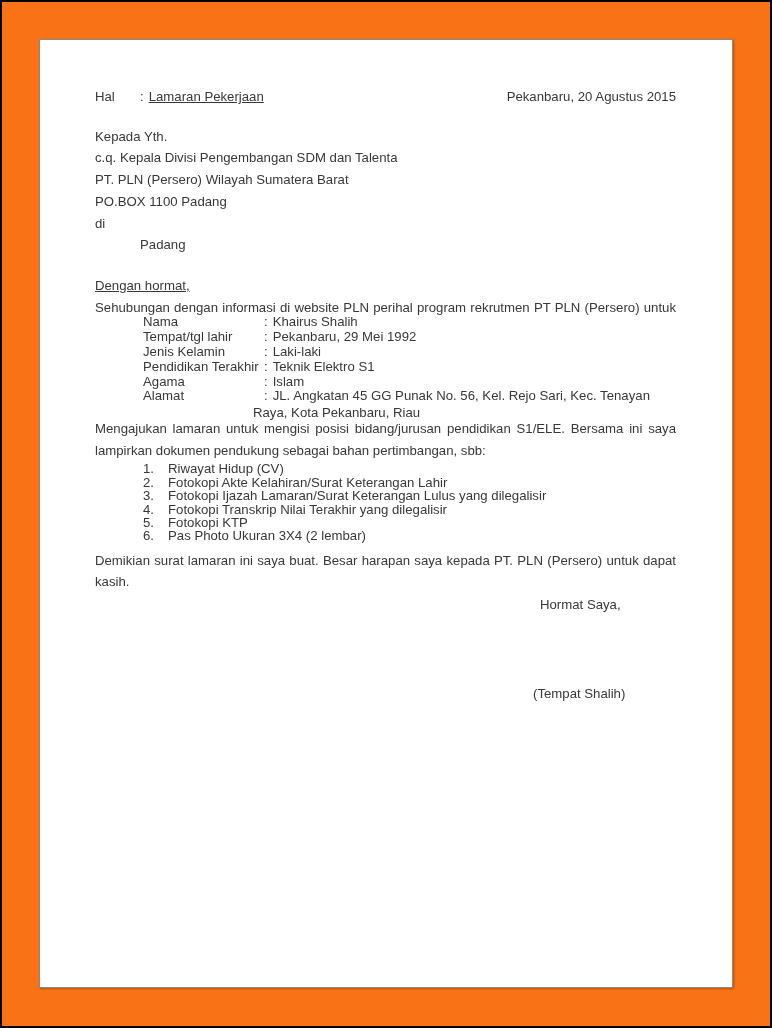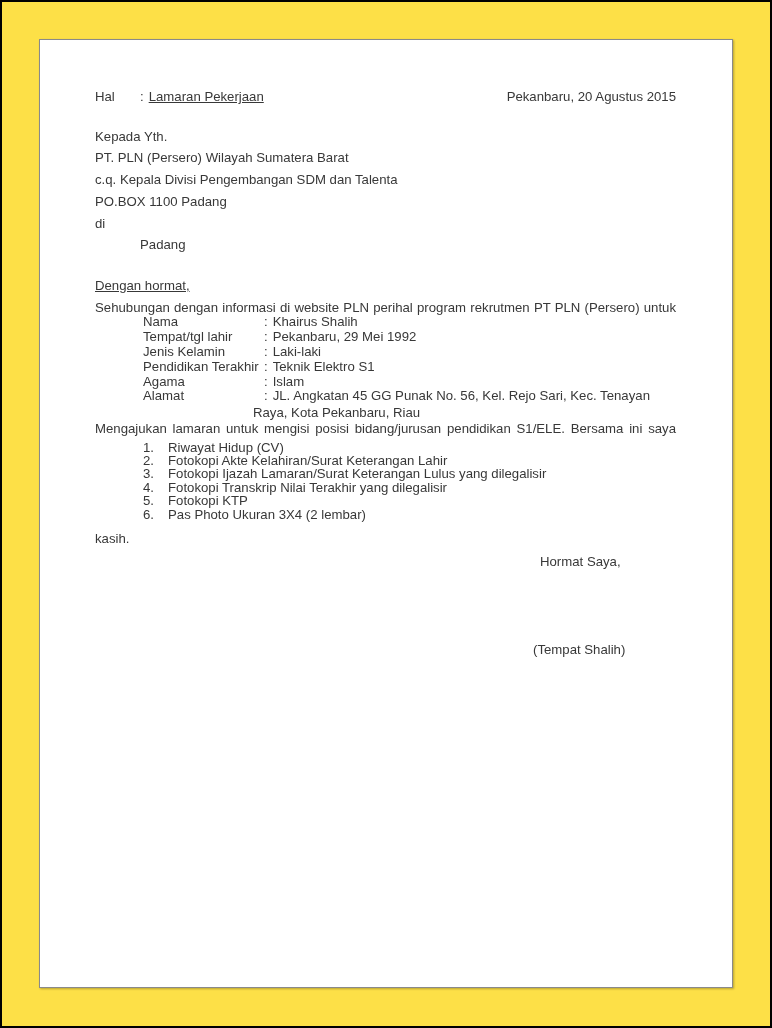--- a/index.html
+++ b/index.html
@@ -4,21 +4,21 @@
 <style>
   * { margin: 0; padding: 0; box-sizing: border-box; }
   html, body { background: #ffffff; }
   body {
     width: 772px; height: 1028px;
     font-family: "Liberation Sans", "DejaVu Sans", sans-serif;
   }
   .page {
     position: relative;
     width: 772px; height: 1028px;
-    background: #fde047;
+    background: #f97316;
     border: 2px solid #000000;
   }
   .frame {
     position: absolute;
     left: 37px; top: 37px;
     width: 694px; height: 949px;
     border: 1px solid #8a8a8a;
     box-shadow: 1px 1px 2px rgba(0,0,0,0.28);
     background: #ffffff;
     overflow: hidden;
@@ -69,22 +69,22 @@
         <div class="hal-left">
           <span class="hal-label">Hal</span>
           <span class="hal-colon">:</span>
           <span class="hal-subject">Lamaran Pekerjaan</span>
         </div>
         <div class="hal-date">Pekanbaru, 20 Agustus 2015</div>
       </div>
 
       <div class="kepada-block">
         <div>Kepada Yth.</div>
+        <div>c.q. Kepala Divisi Pengembangan SDM dan Talenta</div>
         <div>PT. PLN (Persero) Wilayah Sumatera Barat</div>
-        <div>c.q. Kepala Divisi Pengembangan SDM dan Talenta</div>
         <div>PO.BOX 1100 Padang</div>
         <div>di</div>
         <div class="indent-city">Padang</div>
       </div>
 
       <div class="greeting">Dengan hormat,</div>
 
       <div class="para">
         <div class="line">Sehubungan dengan informasi di website PLN perihal program rekrutmen PT PLN (Persero) untuk</div>
       </div>
@@ -118,20 +118,21 @@
         <div class="data-row">
           <span class="data-label">Alamat</span>
           <span class="data-colon">:</span>
           <span class="data-value">JL. Angkatan 45 GG Punak No. 56, Kel. Rejo Sari, Kec. Tenayan</span>
         </div>
         <div class="data-cont">Raya, Kota Pekanbaru, Riau</div>
       </div>
 
       <div class="para para2">
         <div class="line">Mengajukan lamaran untuk mengisi posisi bidang/jurusan pendidikan S1/ELE. Bersama ini saya</div>
+        <div class="line last">lampirkan dokumen pendukung sebagai bahan pertimbangan, sbb:</div>
       </div>
 
       <div class="attach-list">
         <div class="attach-row">
           <span class="attach-num">1.</span>
           <span class="attach-text">Riwayat Hidup (CV)</span>
         </div>
         <div class="attach-row">
           <span class="attach-num">2.</span>
           <span class="attach-text">Fotokopi Akte Kelahiran/Surat Keterangan Lahir</span>
@@ -148,20 +149,21 @@
           <span class="attach-num">5.</span>
           <span class="attach-text">Fotokopi KTP</span>
         </div>
         <div class="attach-row">
           <span class="attach-num">6.</span>
           <span class="attach-text">Pas Photo Ukuran 3X4 (2 lembar)</span>
         </div>
       </div>
 
       <div class="para para3">
+        <div class="line">Demikian surat lamaran ini saya buat. Besar harapan saya kepada PT. PLN (Persero) untuk dapat</div>
         <div class="line last">kasih.</div>
       </div>
 
       <div class="closing">Hormat Saya,</div>
       <div class="signature">(Tempat Shalih)</div>
 
     </div>
   </div>
 </div>
 

